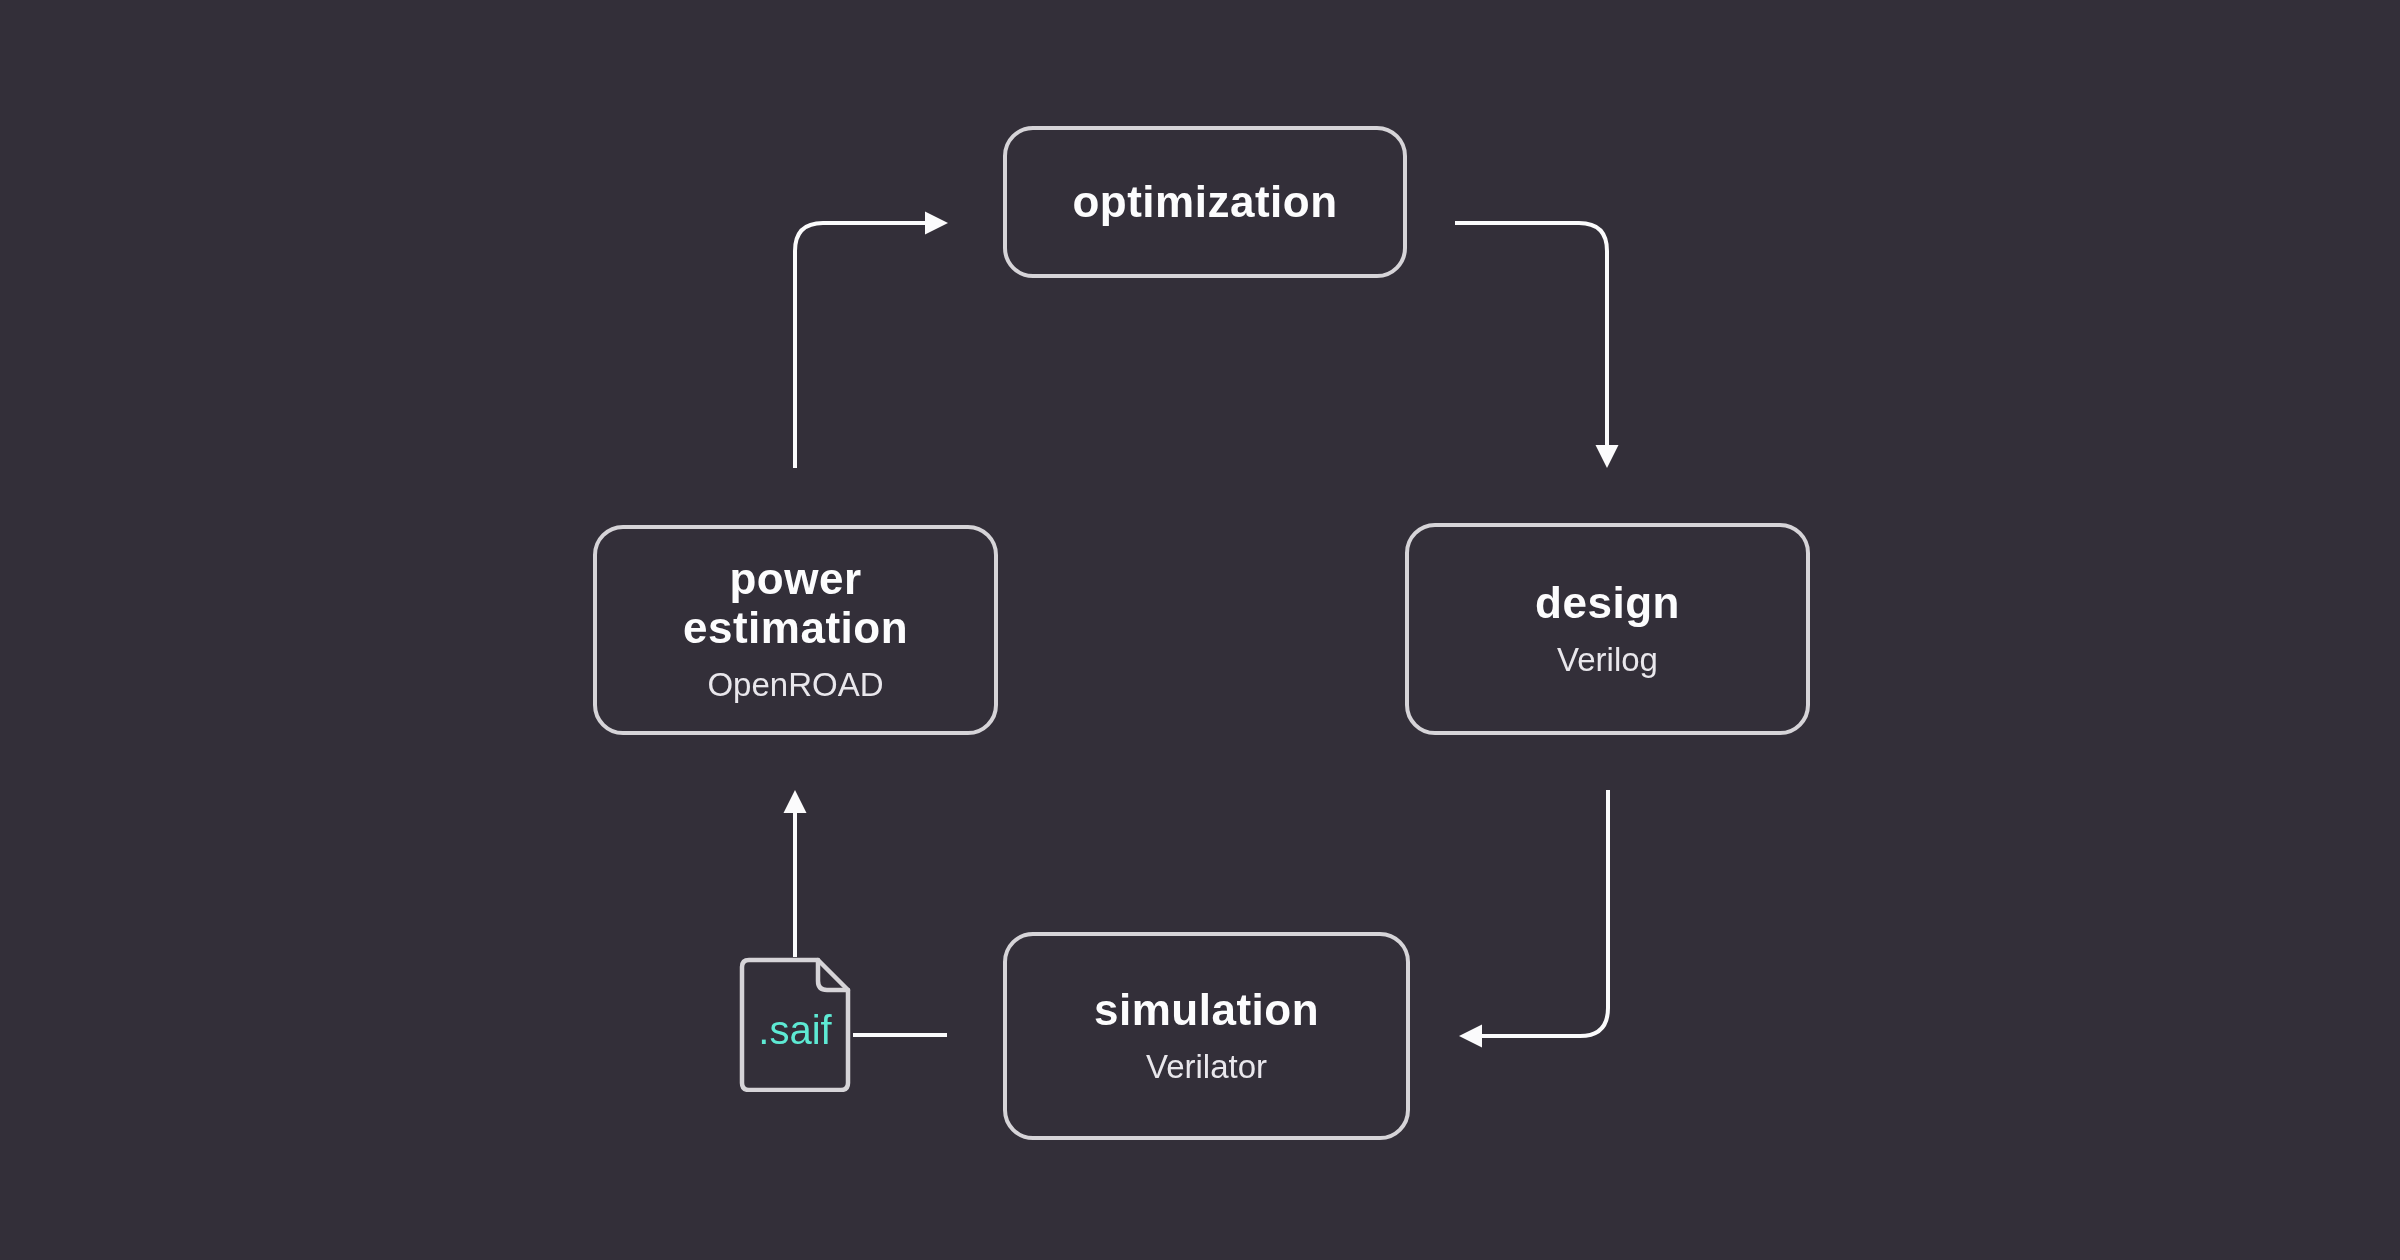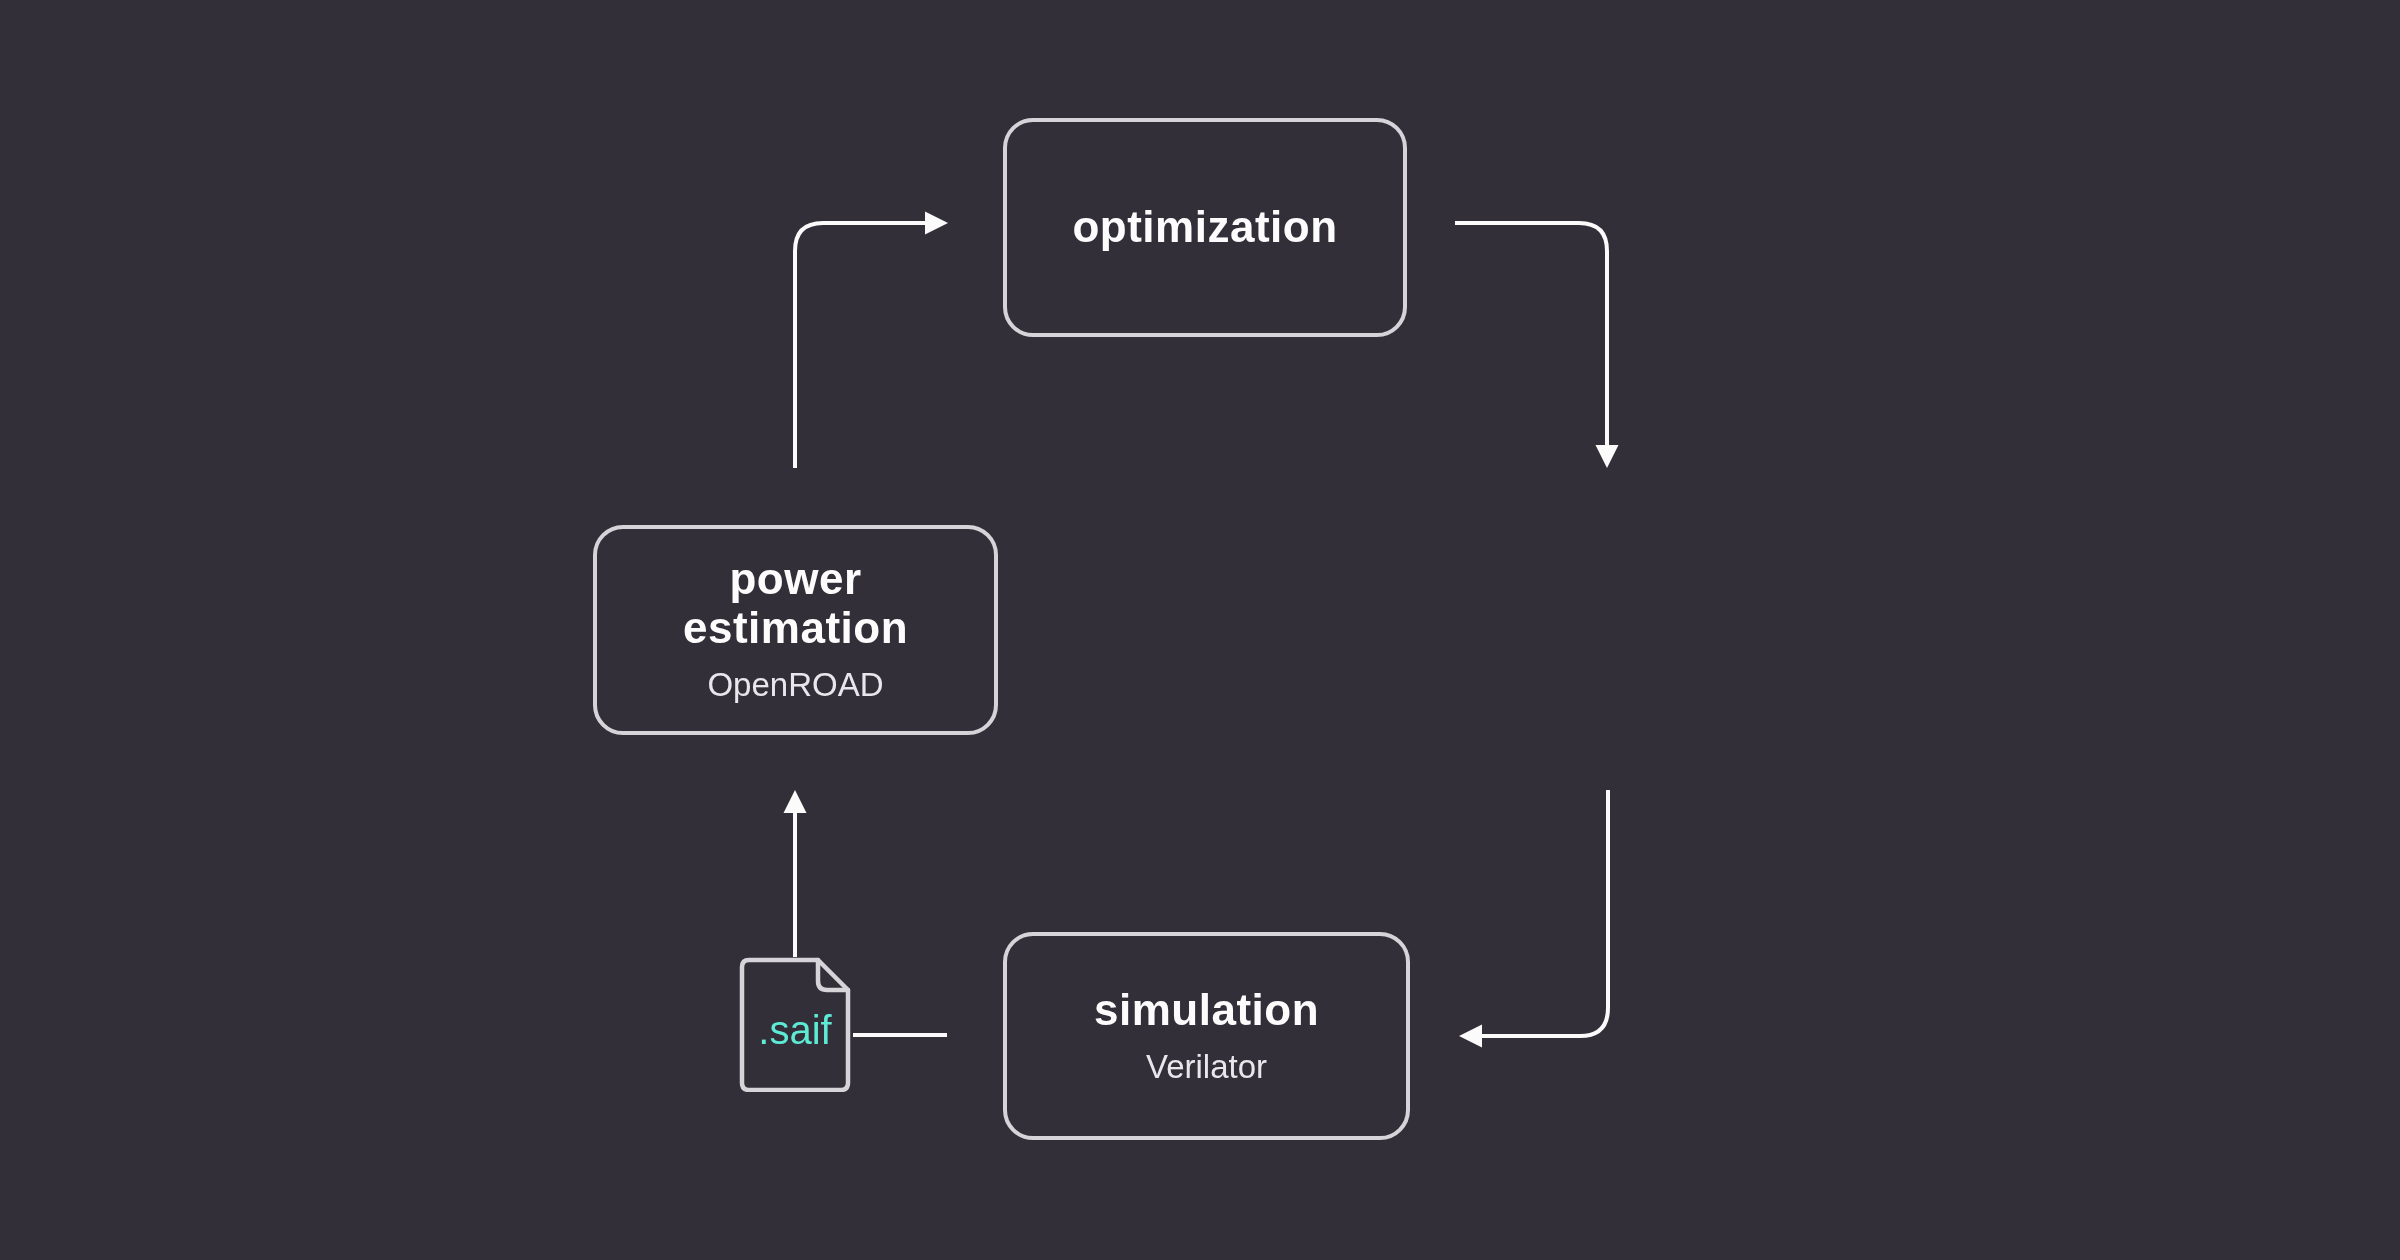--- a/index.html
+++ b/index.html
@@ -27,21 +27,21 @@
     box-sizing: border-box;
     border: 4px solid #d6d4d8;
     border-radius: 30px;
     background: transparent;
     display: flex;
     flex-direction: column;
     align-items: center;
     justify-content: center;
     padding: 0 24px;
   }
-  #node-optimization { left: 1003px; top: 118px;  width: 404px; height: 219px; }
+  #node-optimization { left: 1003px; top: 126px;  width: 404px; height: 152px; }
   #node-design       { left: 1405px; top: 523px;  width: 405px; height: 212px; }
   #node-power        { left: 593px;  top: 525px;  width: 405px; height: 210px; }
   #node-simulation   { left: 1003px; top: 932px;  width: 407px; height: 208px; }
   .node-title {
     font-weight: 700;
     font-size: 44px;
     line-height: 1.1;
     color: #fcfcfd;
     text-align: center;
     letter-spacing: 0.5px;
@@ -101,20 +101,24 @@
     <path d="M853,1035 L947,1035"></path>
 
     <path d="M795,957 L795,813"></path>
     <polygon points="795,790 783.5,813 806.5,813" fill="#fbfbfc" stroke="none"></polygon>
   </svg>
 
   <div class="node" id="node-optimization">
     <div class="node-title">optimization</div>
   </div>
 
+  <div class="node" id="node-design">
+    <div class="node-title">design</div>
+    <div class="node-subtitle">Verilog</div>
+  </div>
 
   <div class="node" id="node-power">
     <div class="node-title">power estimation</div>
     <div class="node-subtitle">OpenROAD</div>
   </div>
 
   <div class="node" id="node-simulation">
     <div class="node-title">simulation</div>
     <div class="node-subtitle">Verilator</div>
   </div>

